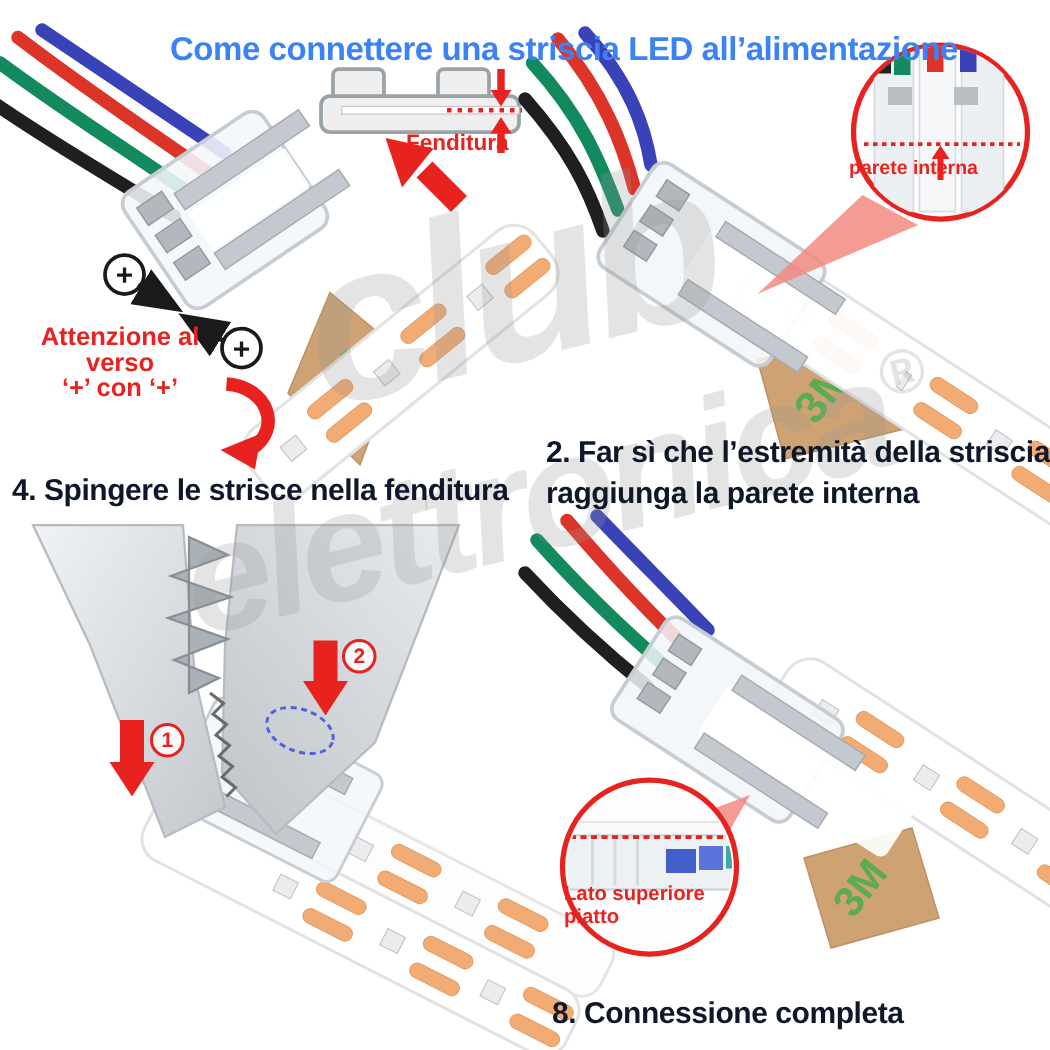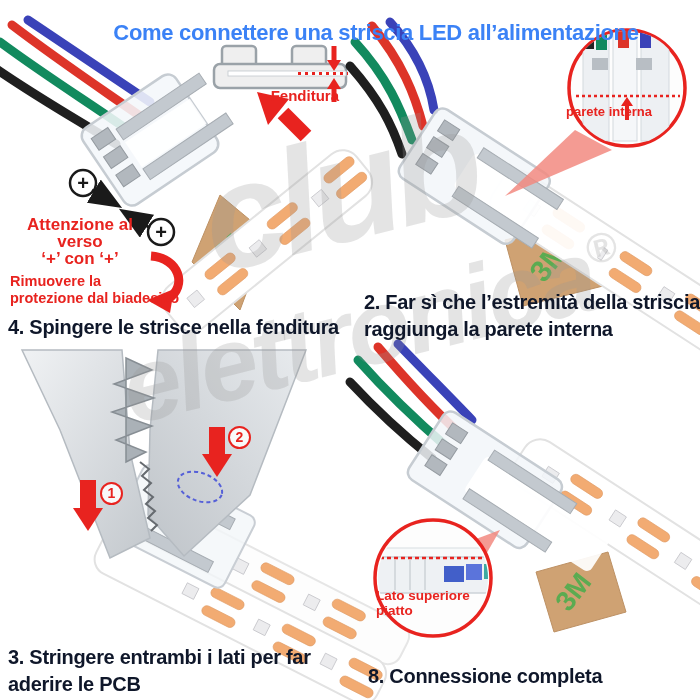--- a/index.html
+++ b/index.html
@@ -283,41 +283,33 @@
 
 <h1 class="ovl title">Come connettere una striscia LED all’alimentazione</h1>
 
 <div class="ovl red fenditura">Fenditura</div>
 
 <div class="ovl red w1">
   <div>Attenzione al verso</div>
   <div>‘+’  con  ‘+’</div>
 </div>
 
-<div class="ovl red w2">
-  <div>Rimuovere la</div>
-  <div>protezione dal biadesivo</div>
-</div>
 
 <div class="ovl cap cap1">4. Spingere le strisce nella fenditura</div>
 
 <div class="ovl red parete">parete interna</div>
 
 <div class="ovl cap cap2">
   <div>2. Far sì che l’estremità della striscia</div>
   <div>raggiunga la parete interna</div>
 </div>
 
 <div class="ovl num-marker m1">1</div>
 <div class="ovl num-marker m2">2</div>
 
-<div class="ovl cap cap3">
-  <div>3. Stringere entrambi i lati per far</div>
-  <div>aderire le PCB</div>
-</div>
 
 <div class="ovl red lato">
   <div>Lato superiore</div>
   <div>piatto</div>
 </div>
 
 <div class="ovl cap cap4">8. Connessione completa</div>
 
 </div>
 

